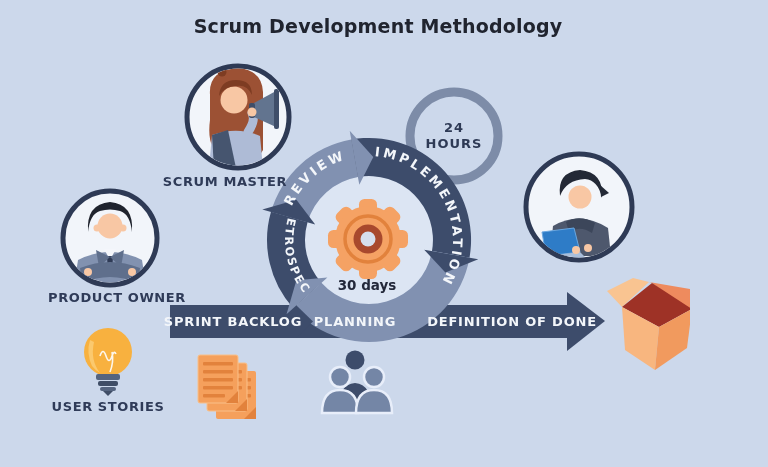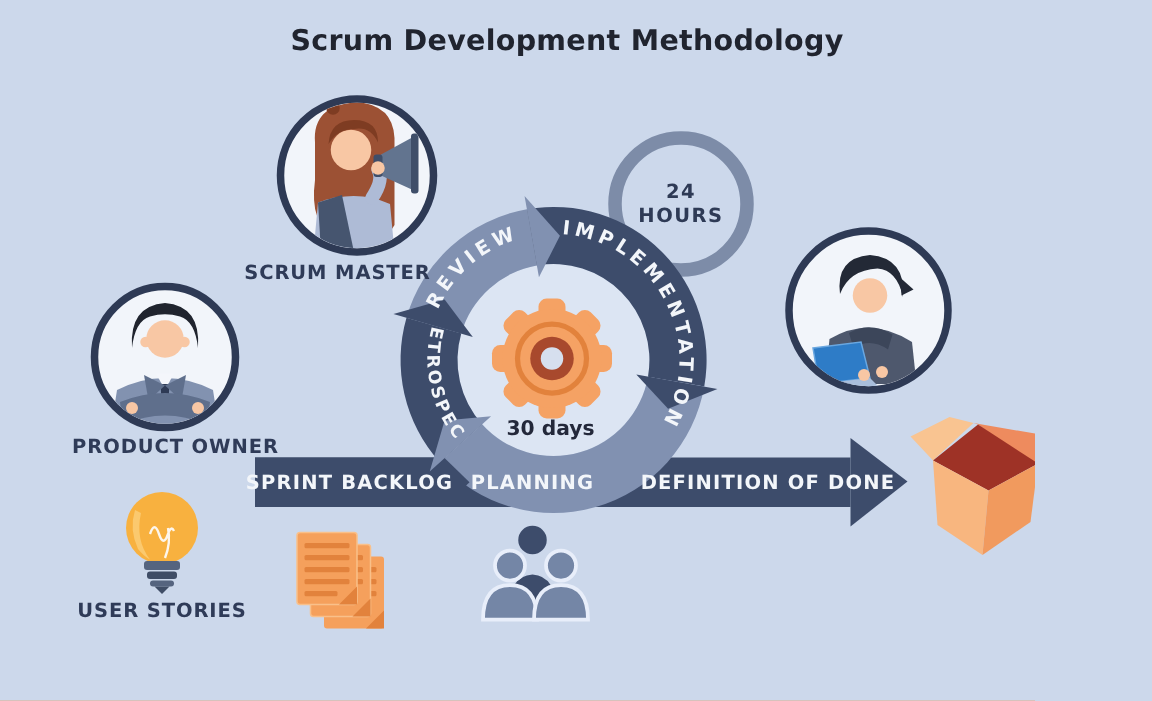--- a/index.html
+++ b/index.html
@@ -1,17 +1,17 @@
 <!DOCTYPE html>
 <html><head>
 <meta charset="utf-8">
 <style>
   html,body{margin:0;padding:0;}
   body{background:#ccd8eb;font-family:"DejaVu Sans",sans-serif;}
-  #stage{position:relative;width:690px;height:467px;overflow:hidden;background:#f97316;}
+  #stage{position:relative;width:690px;height:467px;overflow:hidden;background:#a16207;}
   svg text{font-family:"DejaVu Sans",sans-serif;font-weight:bold;}
   .title-t{font-size:19px;fill:#20242f;letter-spacing:.2px;}
   .role-t{font-size:13px;fill:#2f3b58;letter-spacing:.6px;}
   .band-t{font-size:13px;fill:#f3f6fa;letter-spacing:.8px;}
   .curve-t{font-size:13px;fill:#f3f6fa;letter-spacing:3px;}
   .curve-s{font-size:11.5px;fill:#f3f6fa;letter-spacing:1.8px;}
   .days-t{font-size:13.5px;fill:#23283a;}
   .badge-t{font-size:13px;fill:#2e3a55;letter-spacing:1px;}
 </style>
 </head>

